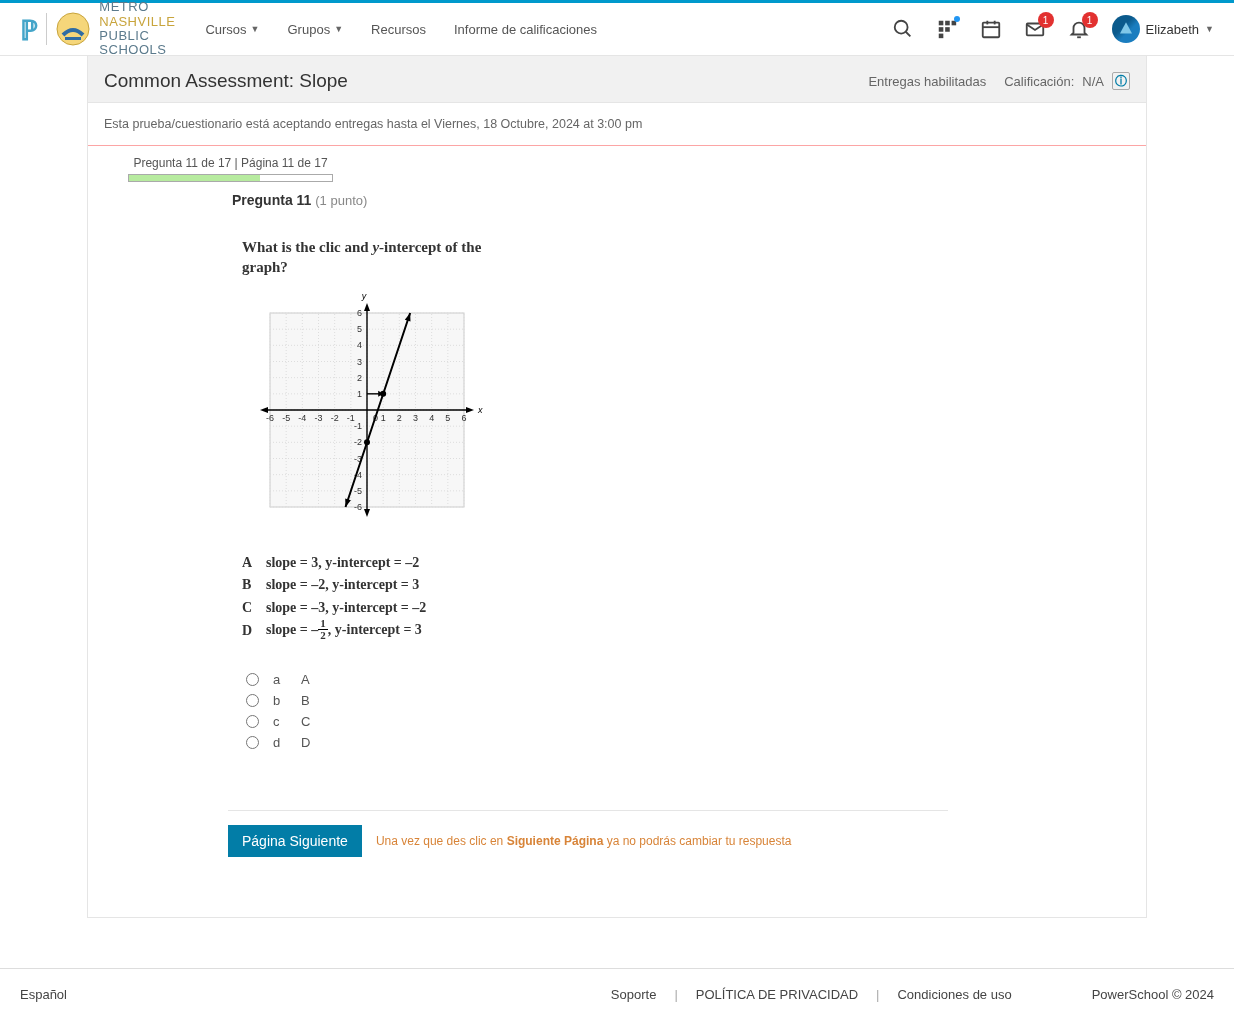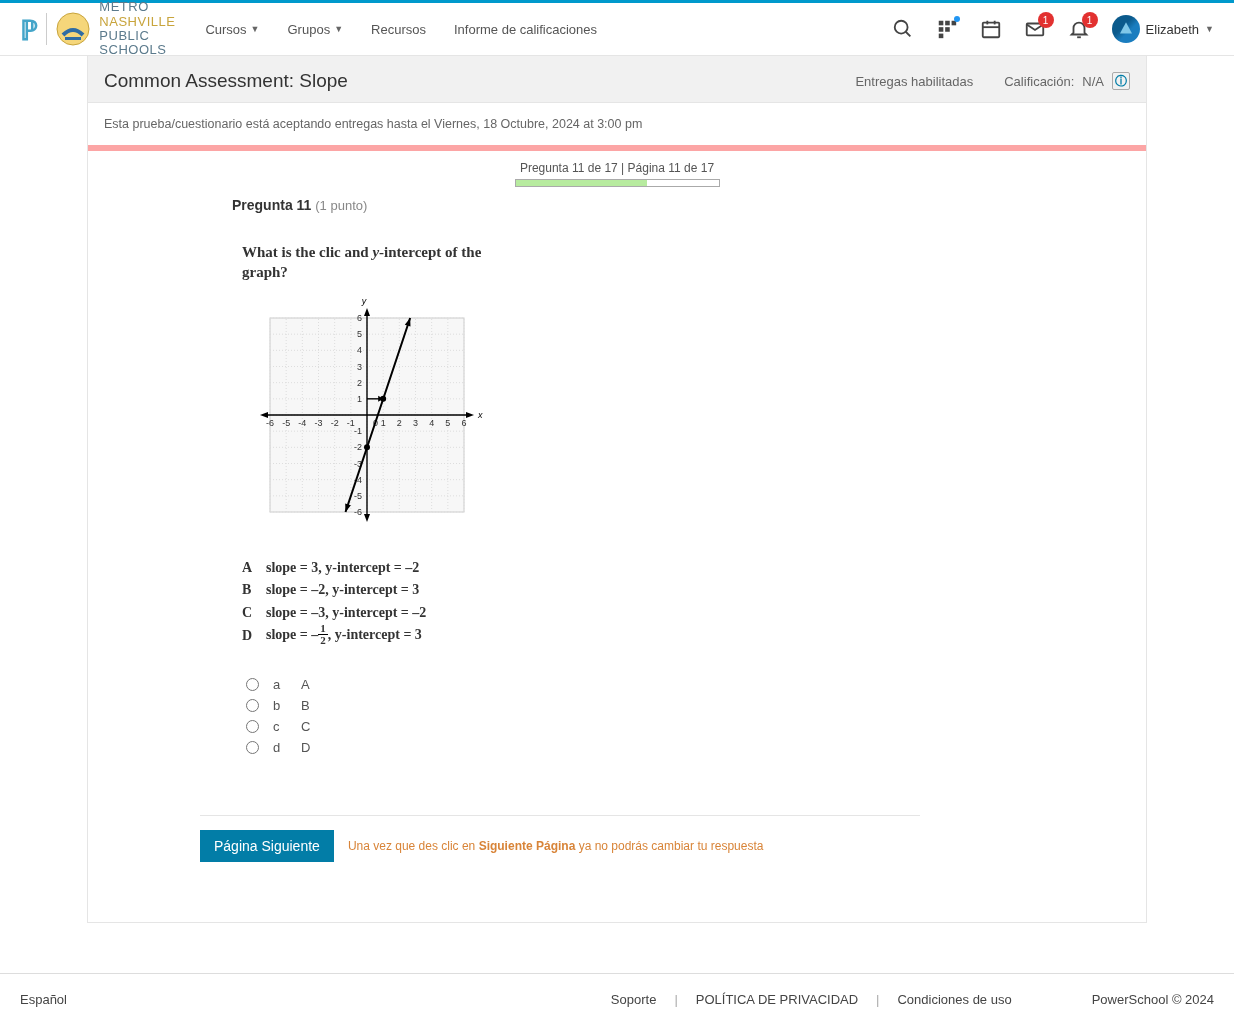--- a/index.html
+++ b/index.html
@@ -23,26 +23,26 @@
   .badge { position: absolute; top: -6px; right: -8px; background: #e23130; color: #fff; font-size: 10px; border-radius: 50%; width: 16px; height: 16px; display: flex; align-items: center; justify-content: center; }
   .qr-dot { position: absolute; top: -2px; right: -2px; width: 6px; height: 6px; background: #2196f3; border-radius: 50%; }
   .user { display: flex; align-items: center; gap: 6px; cursor: pointer; font-size: 13px; }
   .avatar { width: 28px; height: 28px; border-radius: 50%; background: linear-gradient(135deg, #0b5a8c 40%, #1a7dbf 60%); display:flex; align-items:center; justify-content:center; }
   .main { width: 1060px; margin: 0 auto; background: #fff; border: 1px solid #e5e5e5; border-top: none; }
   .breadcrumb-bar { background: #f1f1f1; padding: 10px 16px; border-bottom: 1px solid #e5e5e5; }
   .breadcrumb { font-size: 12px; color: #027da7; }
   .breadcrumb .sep { color: #888; }
   .title-row { display: flex; align-items: center; margin-top: 4px; }
   .page-title { font-size: 19px; font-weight: 500; color: #333; }
-  .title-right { margin-left: auto; display: flex; align-items: center; gap: 31px; font-size: 13px; color: #666; }
+  .title-right { margin-left: auto; display: flex; align-items: center; gap: 18px; font-size: 13px; color: #666; }
   .grade-box-wrap { display: flex; align-items: center; gap: 8px; }
   .info-icon { width: 18px; height: 18px; border: 1px solid #aaa; border-radius: 2px; display:flex; align-items:center; justify-content:center; color:#027da7; font-size:12px; font-weight:bold; }
-  .deadline { padding: 14px 16px; color: #666; font-size: 12.5px; border-bottom: 6px solid #fca5a5; }
+  .deadline { padding: 14px 16px; color: #666; font-size: 12.5px; border-bottom: 1px solid #fca5a5; }
   .content { padding: 10px 40px 60px; }
-  .progress-area { display: flex; justify-content: center; margin-bottom: 10px; }
+  .progress-area { display: flex; justify-content: flex-start; margin-bottom: 10px; }
   .progress-box { width: 205px; text-align: center; }
   .progress-text { font-size: 12px; color: #555; margin-bottom: 4px; }
   .progress-bar { height: 8px; border: 1px solid #aaa; background: #fff; }
   .progress-fill { height: 100%; background: #b7eb9f; width: 64.7%; }
   .question-area { margin-left: 104px; max-width: 720px; }
   .q-header { font-size: 14px; margin-bottom: 30px; }
   .q-header .qn { font-weight: bold; }
   .q-header .pts { color: #888; font-size: 13px; }
   .q-body { margin-left: 10px; }
   .q-prompt { font-weight: bold; font-size: 15px; max-width: 250px; line-height: 1.3; margin-bottom: 8px; font-family: Georgia, serif; }
@@ -50,21 +50,21 @@
   .graph-box { margin: 8px 0 14px; }
   .answer-choices { font-family: Georgia, serif; font-size: 14px; font-weight: bold; line-height: 1.6; }
   .answer-choices .row { display: flex; align-items: center; gap: 10px; }
   .answer-choices .opt { width: 14px; }
   .frac { display:inline-flex; flex-direction:column; align-items:center; font-size:11px; line-height:1; vertical-align: middle; position:relative; top:-1px;}
   .frac .n { border-bottom:1px solid #000; padding:0 2px; }
   .radio-list { margin-top: 30px; margin-left: 4px; }
   .radio-row { display: flex; align-items: center; gap: 14px; font-size: 13px; color: #555; margin-bottom: 6px; }
   .radio-row input { margin: 0; }
   .radio-label { width: 14px; }
-  .footer-actions { margin-top: 60px; padding-top: 14px; margin-left: 72px; max-width: 720px; border-top: 1px solid #e5e5e5; display: flex; align-items: center; gap: 14px; }
+  .footer-actions { margin-top: 60px; padding-top: 14px; margin-left: 100px; max-width: 720px; border-top: 1px solid #e5e5e5; display: flex; align-items: center; gap: 14px; }
   .next-btn { background: #027da7; color: #fff; border: none; padding: 8px 14px; font-size: 14px; cursor: pointer; }
   .warn-text { font-size: 12px; color: #d88438; }
   .warn-text .b { font-weight: bold; }
   .page-footer { margin-top: 50px; border-top: 1px solid #ddd; padding: 18px 20px; display: flex; align-items: center; font-size: 13px; color: #444; }
   .page-footer .lang { }
   .page-footer .links { margin-left: auto; display: flex; gap: 18px; align-items: center; }
   .page-footer .links .sep { color: #aaa; }
   .page-footer .copyright { margin-left: 80px; }
 </style>
 </head>

